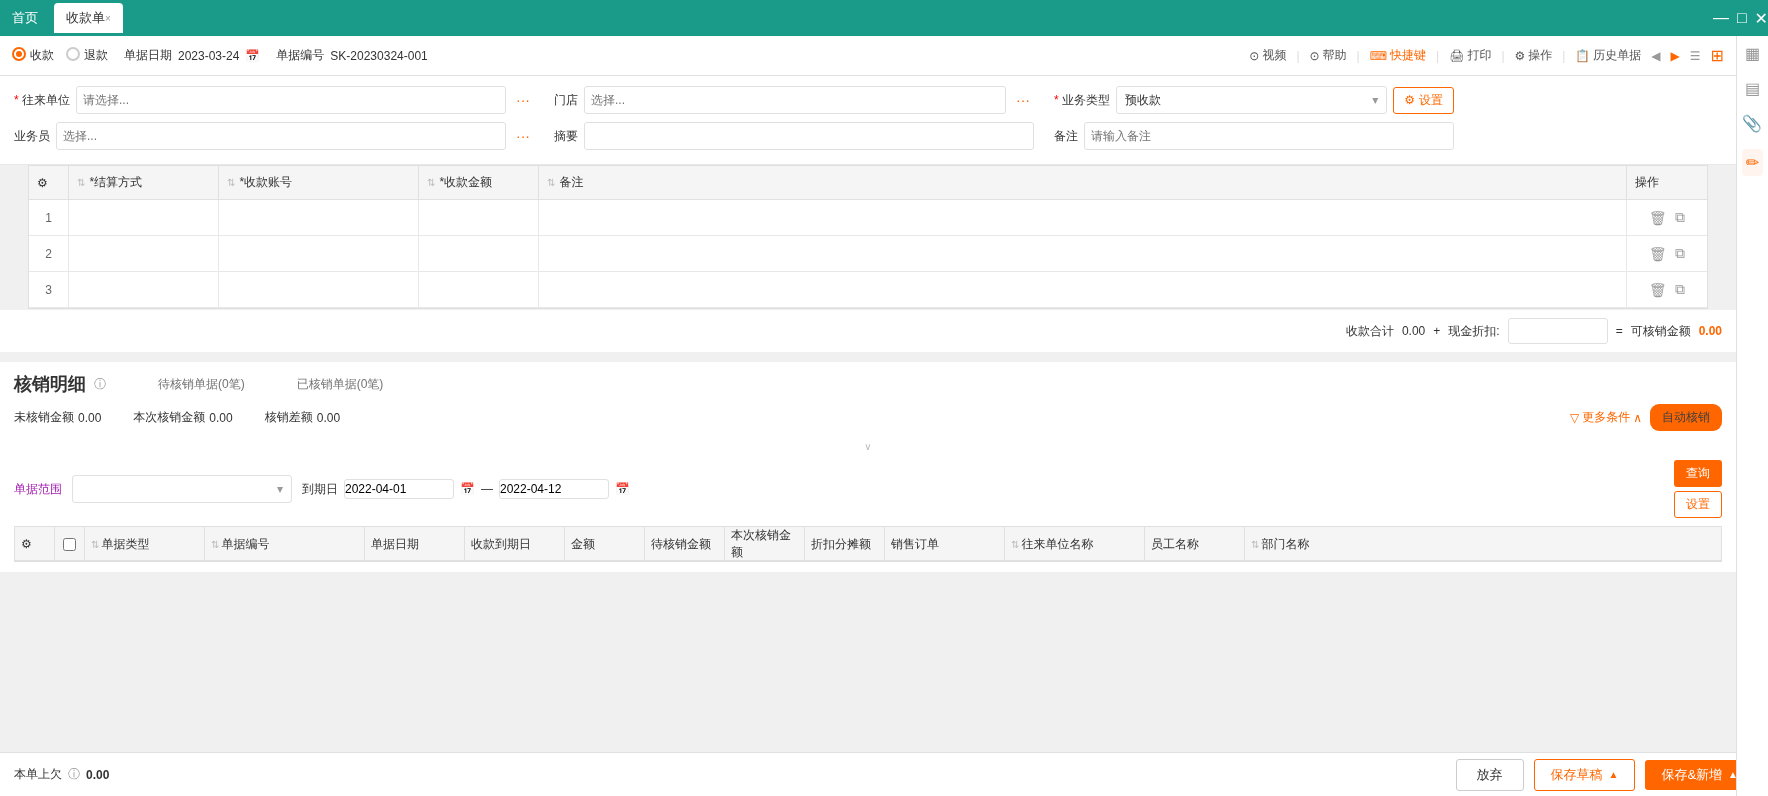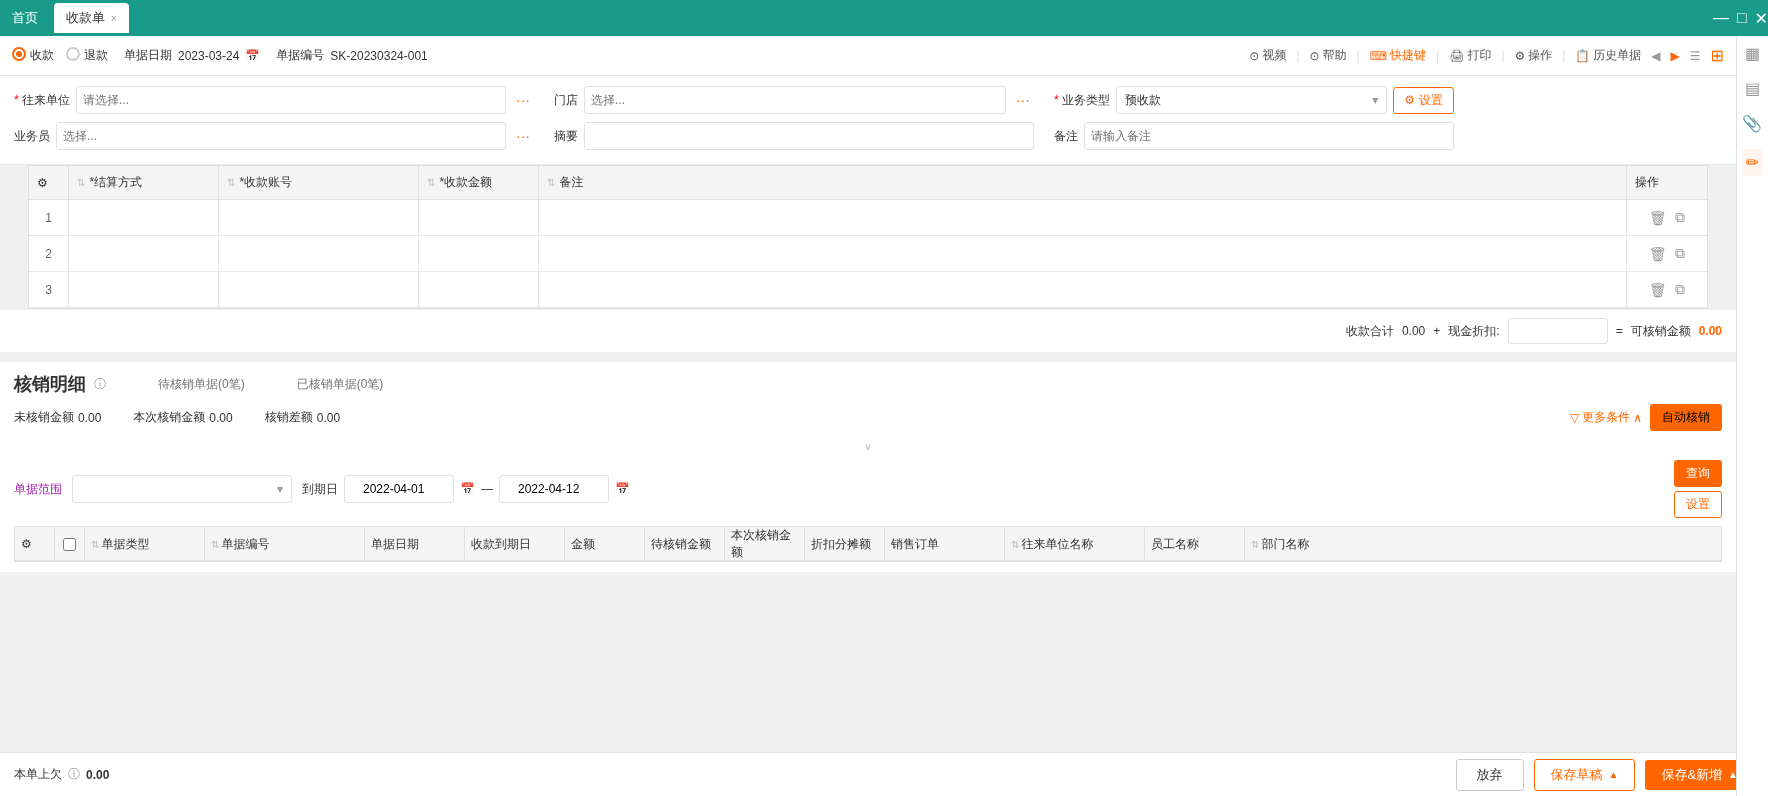--- a/index.html
+++ b/index.html
@@ -10,21 +10,21 @@
       display: flex; align-items: center; background: #1a9b8a; height: 36px; padding: 0 0;
       justify-content: space-between;
     }
     .tab-bar-left { display: flex; align-items: center; gap: 4px; }
     .tab-home {
       color: #fff; padding: 6px 12px; font-size: 13px; cursor: pointer;
       background: transparent; border: none;
     }
     .tab-active {
       background: #fff; color: #333; padding: 6px 12px; font-size: 13px;
-      border-radius: 4px 4px 0 0; display: flex; align-items: center; gap: 6px; cursor: pointer;
+      border-radius: 4px 4px 0 0; display: flex; align-items: center; cursor: pointer;
     }
     .tab-close { color: #999; font-size: 10px; cursor: pointer; }
     .tab-bar-right { display: flex; align-items: center; gap: 8px; color: #fff; font-size: 16px; }
     .tab-bar-right span { cursor: pointer; }
 
     
     .toolbar {
       display: flex; align-items: center; background: #fff; height: 40px;
       padding: 0 12px; border-bottom: 1px solid #e0e0e0; gap: 16px;
     }
@@ -114,41 +114,41 @@
     
     .writeoff-section { background: #fff; padding: 10px 14px; }
     .writeoff-title { display: flex; align-items: center; gap: 8px; margin-bottom: 8px; }
     .writeoff-title-text { font-size: 18px; font-weight: bold; color: #333; }
     .info-icon { color: #999; cursor: pointer; }
     .tab-link { color: #737373; cursor: pointer; font-size: 12px; text-decoration: none; margin-left: 44px; }
     .writeoff-stats { display: flex; align-items: center; gap: 32px; margin-bottom: 10px; font-size: 12px; }
     .stat-item { display: flex; align-items: center; gap: 4px; }
     .filter-more { color: #ff6600; font-size: 12px; cursor: pointer; display: flex; align-items: center; gap: 3px; }
     .auto-btn {
-      background: #ff6600; color: #000000; border: none; padding: 5px 12px;
-      border-radius: 3px; cursor: pointer; font-size: 12px;
+      background: #ff6600; color: #404040; border: none; padding: 5px 12px;
+      border-radius: 9px; cursor: pointer; font-size: 12px;
     }
     .query-btn {
       background: #ff6600; color: #fff; border: none; padding: 5px 12px;
       border-radius: 3px; cursor: pointer; font-size: 12px;
     }
     .settings-btn2 {
       background: #fff; border: 1px solid #ff6600; color: #ff6600;
       padding: 4px 10px; border-radius: 3px; cursor: pointer; font-size: 12px;
     }
     .filter-row { display: flex; align-items: center; gap: 10px; }
     .filter-select {
       width: 200px; height: 28px; border: 1px solid #e0e0e0;
       border-radius: 3px; padding: 0 6px; font-size: 12px;
       display: flex; align-items: center; justify-content: space-between; cursor: pointer;
     }
     .filter-date-range { display: flex; align-items: center; gap: 6px; font-size: 12px; }
     .date-input {
-      height: 28px; border: 1px solid #e0e0e0; border-radius: 3px;
-      padding: 0 18px; font-size: 12px; width: 110px;
+      height: 20px; border: 1px solid #e0e0e0; border-radius: 3px;
+      padding: 0 0; font-size: 12px; width: 110px;
     }
 
     
     .bottom-table { border: 1px solid #e0e0e0; margin: 0 0; }
     .bottom-table-header {
       display: grid;
       grid-template-columns: 40px 30px 120px 160px 100px 100px 80px 80px 80px 80px 120px 140px 100px 100px;
       background: #f5f5f5; border-bottom: 1px solid #e0e0e0;
       height: 34px; align-items: center;
     }

